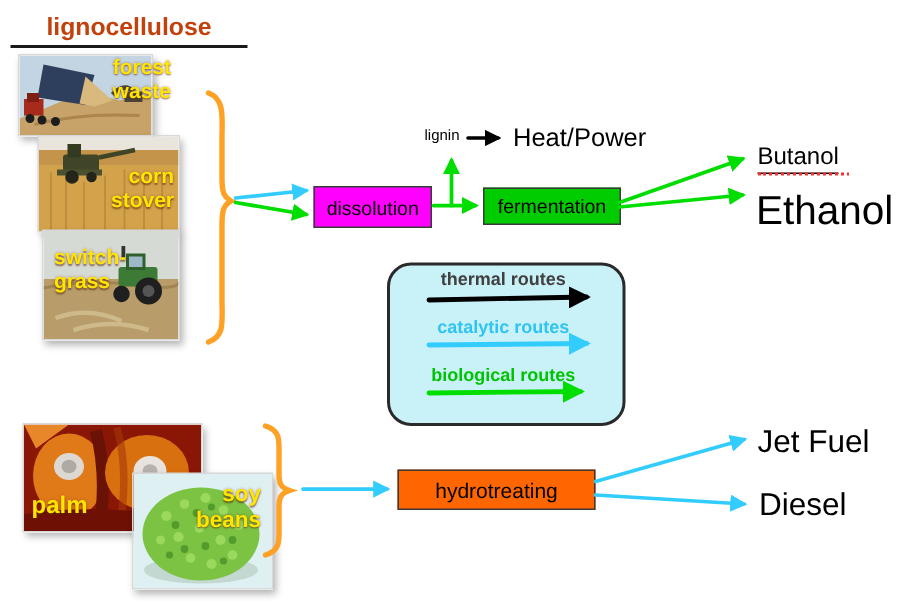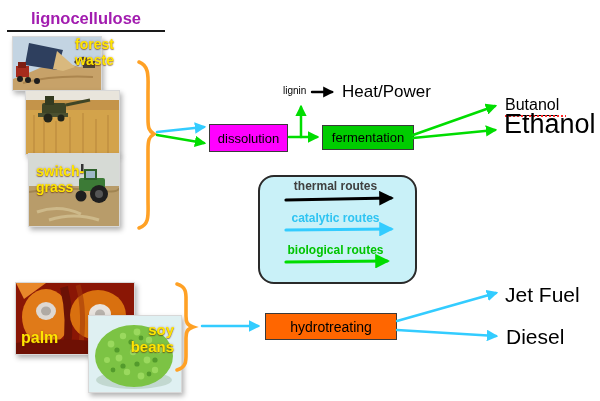--- a/index.html
+++ b/index.html
@@ -3,21 +3,21 @@
 <meta charset="utf-8">
 <style>
   html,body{margin:0;padding:0;background:#fff;}
   #canvas{
     position:relative;width:600px;height:401px;background:#ffffff;overflow:hidden;
     font-family:"Liberation Sans","DejaVu Sans",sans-serif;color:#000;
   }
   .abs{position:absolute;}
   
   .sec-title{
-    position:absolute;text-align:center;font-weight:bold;color:#a21caf;
+    position:absolute;text-align:center;font-weight:bold;color:#c2410c;
     border-bottom:2px solid #1a1a1a;padding-bottom:2px;z-index:5;
   }
   #ligno-title{left:7px;top:9px;width:158px;font-size:16.5px;}
   #lipids-title{left:8px;top:251px;width:164px;font-size:18px;}
   
   .photo{
     position:absolute;border:1px solid #d8d8d8;box-shadow:2px 3px 5px rgba(0,0,0,.30);
     z-index:2;overflow:hidden;
   }
   .photo svg{display:block;}
@@ -33,21 +33,21 @@
   #box-dissolution{left:209px;top:124px;width:77px;height:26px;background:#ff00ff;}
   #box-fermentation{left:322px;top:125px;width:90px;height:23px;background:#00cc00;}
   #box-hydrotreating{left:265px;top:313px;width:130px;height:25px;background:#ff6600;font-size:14px;}
   
   .txt{position:absolute;z-index:5;white-space:nowrap;}
   #lbl-lignin{left:283px;top:85px;font-size:10px;}
   #lbl-heatpower{left:342px;top:82px;font-size:17px;}
   #lbl-butanol{left:505px;top:96px;font-size:16px;border-bottom:1.5px solid #000;padding-bottom:1px;}
   #squiggle{left:505px;top:115px;width:61px;height:2px;z-index:5;
     background:repeating-linear-gradient(90deg,#ff2a2a 0 2px,rgba(255,42,42,0) 2px 4px);}
-  #lbl-ethanol{left:504px;top:109px;font-size:27px;}
+  #lbl-ethanol{left:504px;top:125px;font-size:27px;}
   #lbl-jetfuel{left:505px;top:283px;font-size:21px;}
   #lbl-diesel{left:506px;top:325px;font-size:21px;}
   
   #legend{
     position:absolute;left:258px;top:175px;width:155px;height:105px;
     background:#c9f1f8;border:2px solid #2a2a2a;border-radius:16px;z-index:3;
   }
   .legend-lbl{position:absolute;z-index:5;font-weight:bold;font-size:12px;text-align:center;
     left:268px;width:135px;}
   #legend-thermal{top:179px;color:#404040;}
@@ -90,20 +90,21 @@
         <path d="M8,24 V63 M18,20 V63 M30,30 V63 M44,26 V63 M57,22 V63 M70,28 V63 M82,24 V63"></path>
       </g>
       <rect x="16" y="12" width="24" height="13" rx="2" fill="#3f4526"></rect>
       <rect x="19" y="5" width="9" height="9" fill="#333a20"></rect>
       <rect x="12" y="22" width="30" height="4" fill="#4a5030"></rect>
       <path d="M40,14 L64,9" stroke="#3f4526" stroke-width="3"></path>
       <circle cx="22" cy="27" r="4.5" fill="#23251a"></circle>
       <circle cx="35" cy="27" r="3.5" fill="#23251a"></circle>
     </svg>
   </div>
+  <div class="photo-label" style="left:72px;top:110px;width:44px;text-align:right;font-size:14px;">corn stover</div>
 
   <div class="photo" style="left:28px;top:153px;width:90px;height:72px;">
     <svg width="90" height="72" viewBox="0 0 90 72">
       <rect width="90" height="72" fill="#d6dad5"></rect>
       <rect y="32" width="90" height="40" fill="#b89c6a"></rect>
       <path d="M0,38 Q30,32 60,36 T90,34" stroke="#a08452" stroke-width="2" fill="none"></path>
       <path d="M8,58 Q30,50 52,60 M20,66 Q45,58 70,66" stroke="#cdb98a" stroke-width="3" fill="none"></path>
       <rect x="52" y="10" width="2.5" height="9" fill="#333"></rect>
       <rect x="50" y="24" width="26" height="13" rx="2" fill="#3c7a36"></rect>
       <rect x="55" y="15" width="13" height="11" fill="#2f602b"></rect>

